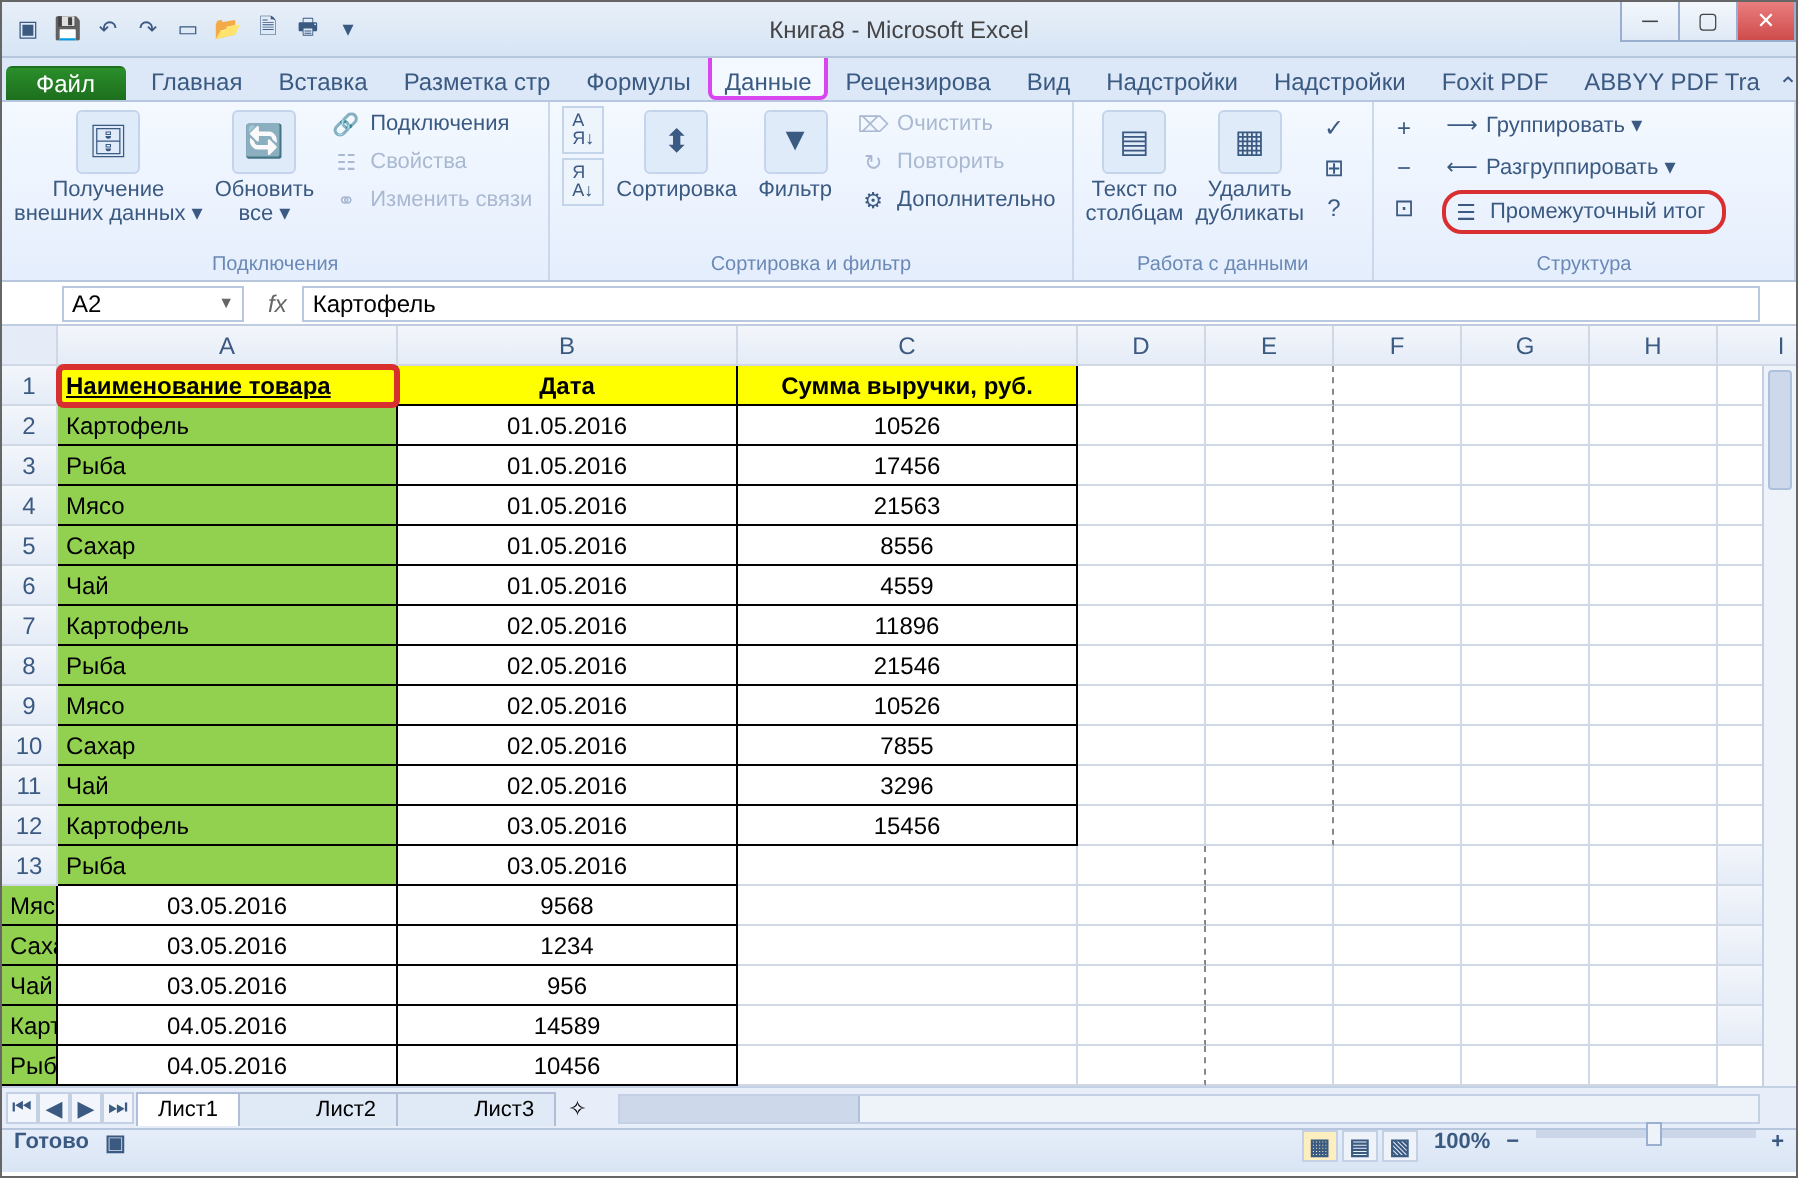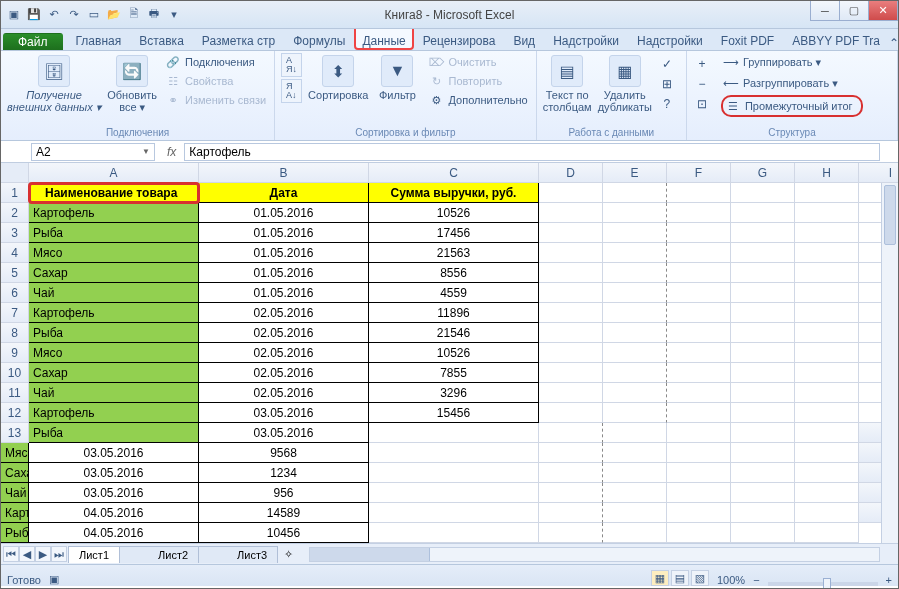--- a/index.html
+++ b/index.html
@@ -12,42 +12,42 @@
 .titlebar .title-text { position:absolute; left:50%; transform:translateX(-50%); }
 .winbtns { position:absolute; right:0; top:0; display:flex; }
 .winbtns div { width: 30px; height: 20px; border:1px solid #9aaed0; border-top:none; display:flex;align-items:center;justify-content:center;font-size:11px;background:linear-gradient(#f3f7fc,#dfe9f6);margin-left:-1px;}
 .winbtns .close { background: linear-gradient(#e97e7e,#cf4b4b); color:#fff; }
 
 
 .tabs { height: 22px; background:#dce8f7; display:flex; font-size:12px; border-bottom:1px solid #b6c7dd; padding-left:2px; align-items:flex-end;}
 .tab { padding: 3px 8px 2px; color:#3b5a82; cursor:pointer; border:1px solid transparent; border-bottom:none; white-space:nowrap;}
 .tab.file { background: linear-gradient(#2a8e2a,#1d6f1d); color:#fff; border-radius:3px 3px 0 0; margin-right:4px; padding:1px 14px;}
 .tab.active { background:#f4f9ff; border-color:#b6c7dd; border-radius:3px 3px 0 0; }
-.tab.highlight { border:2px solid #ef4444; border-radius:4px; padding:19px 6px 0; }
+.tab.highlight { border:2px solid #d946ef; border-radius:4px; padding:19px 6px 0; }
 .help-icons { margin-left:auto; display:flex; gap:6px; padding-right:6px; align-items:center; color:#3b5a82; font-size:12px;}
 
 
 .ribbon { height: 90px; background: linear-gradient(#f4f9ff,#e5eefd); border-bottom:1px solid #b6c7dd; display:flex; font-size:11px; color:#3b5a82; }
 .group { border-right:1px solid #cbd8ec; padding: 2px 6px 0; display:flex; flex-direction:column; justify-content:space-between; position:relative;}
 .group-body { display:flex; gap:6px; align-items:flex-start; flex:1;}
 .group-title { text-align:center; font-size:10px; color:#6a89b5; padding:1px 0 2px;}
 .bigbtn { display:flex; flex-direction:column; align-items:center; gap:2px; min-width:46px; padding-top:2px;cursor:pointer;}
 .bigbtn .bicon { width:32px;height:32px;background:#e0ebfa;border:1px solid #c4d4eb;border-radius:3px;display:flex;align-items:center;justify-content:center;font-size:16px;}
 .bigbtn .blabel { text-align:center; line-height:1.1; font-size:11px;}
 .smallbtns { display:flex;flex-direction:column;gap:1px;}
 .sbtn { display:flex;align-items:center;gap:4px;padding:1px 2px;cursor:pointer;}
 .sbtn .sicon {width:16px;height:16px;display:inline-flex;align-items:center;justify-content:center;font-size:11px;}
 .sbtn.disabled { color:#a9b9d1; }
 .sbtn.red-highlight { border:2px solid #d83030; border-radius:10px; padding:1px 8px 1px 2px; }
 .ribbon .side-icons { display:flex;flex-direction:column;gap:2px;padding:2px 4px 0 0;}
 .side-icons span{width:18px;height:18px;display:inline-flex;align-items:center;justify-content:center;font-size:12px;}
 
 
 .fbar { height:22px; display:flex; align-items:center; border-bottom:1px solid #c0cde0; font-size:12px;}
-.namebox { width:124px; border:1px solid #b8c8df; height:18px; margin:0 4px 0 30px;display:flex;align-items:center;padding:0 4px;background:#fff;}
+.namebox { width:91px; border:1px solid #b8c8df; height:18px; margin:0 4px 0 30px;display:flex;align-items:center;padding:0 4px;background:#fff;}
 .namebox input{border:none;outline:none;width:100%;font-size:12px;}
 .namebox .dd{font-size:8px;color:#666;}
 .fbar .fx { padding:0 8px; color:#666; font-style:italic;}
 .fbar .formula-input { flex:1;border:1px solid #b8c8df;height:18px;padding:0 4px;display:flex;align-items:center;background:#fff;margin-right:18px;}
 
 
 .grid-zone { position:relative; height: 380px; overflow:hidden;}
 .grid { display:grid; grid-template-columns: 28px 170px 170px 170px repeat(6, 64px); font-size:12px; }
 .ch, .rh, .cell { border-right:1px solid #d0d7e5; border-bottom:1px solid #d0d7e5; height:20px; display:flex; align-items:center; background:#fff;}
 .ch { background:linear-gradient(#f3f6fb,#e5ecf7); justify-content:center; color:#3b5a82;}
@@ -67,21 +67,21 @@
 
 .sheettabs-bar { height:21px; display:flex; align-items:center; border-top:1px solid #c4d0e3; font-size:11px; background:#e7eef9; }
 .stnav { display:flex; gap:0; padding:0 2px;}
 .stnav span{width:16px;height:16px;display:inline-flex;align-items:center;justify-content:center;color:#3b5a82;border:1px solid #c4d0e3;background:#f2f6fc;cursor:pointer;}
 .sheettab { padding:2px 10px; background:#fff; border:1px solid #b0bfd7; border-bottom:none; margin-left:-1px; cursor:pointer;text-align:center;}
 .sheettab.inactive { background:#e0e9f6;padding-left:38px; }
 .hscroll { flex:1; margin:0 18px 0 10px; height:15px; background:#eef3fa;border:1px solid #c4d0e3;position:relative;}
 .hscroll .thumb{position:absolute;left:0;top:0;bottom:0;width:120px;background:#cdd9eb;border-right:1px solid #adc0dc;}
 
 
-.status { height:22px; background:linear-gradient(#e5edf9,#d9e5f4); border-top:1px solid #b6c7dd;display:flex;align-items:flex-end;font-size:11px;color:#3b5a82;padding:0 6px;gap:8px;}
+.status { height:22px; background:linear-gradient(#e5edf9,#d9e5f4); border-top:1px solid #b6c7dd;display:flex;align-items:flex-start;font-size:11px;color:#3b5a82;padding:0 6px;gap:8px;font-weight:bold;}
 .status .views span{width:18px;height:16px;display:inline-flex;align-items:center;justify-content:center;border:1px solid #c4d0e3;background:#eef3fa;margin-left:-1px;cursor:pointer;}
 .status .views span.active{background:#fdeec0;}
 .zoom-slider{width:110px;height:4px;background:#cbd6e8;position:relative;}
 .zoom-slider .zthumb{position:absolute;left:50%;top:-4px;width:8px;height:12px;background:#eef3fa;border:1px solid #9ab0d3;}
 </style>
 </head>
 <body>
 
 <div class="titlebar">
   <div class="qat">
@@ -120,21 +120,21 @@
     <span>⌃</span>
 
   </div>
 </div>
 
 <div class="ribbon">
   <div class="group">
     <div class="group-body">
       <div class="bigbtn">
         <div class="bicon">🗄</div>
-        <div class="blabel" style="white-space:pre-line;font-style:italic;">Получение
+        <div class="blabel" style="white-space:pre-line;">Получение
 внешних данных ▾</div>
       </div>
       <div class="bigbtn">
         <div class="bicon">🔄</div>
         <div class="blabel" style="white-space:pre-line;">Обновить
 все ▾</div>
       </div>
       <div class="smallbtns">
         <div class="sbtn">
             <span class="sicon">🔗</span>
@@ -255,21 +255,21 @@
       <div class="ch">A</div>
       <div class="ch">B</div>
       <div class="ch">C</div>
       <div class="ch">D</div>
       <div class="ch">E</div>
       <div class="ch">F</div>
       <div class="ch">G</div>
       <div class="ch">H</div>
       <div class="ch">I</div>
       <div class="rh">1</div>
-      <div class="cell yellow dataA" style="justify-content: flex-start; padding-left: 16px;">Наименование товара</div>
+      <div class="cell yellow dataA" style="justify-content: flex-start; padding-left: 4px; text-decoration: underline;">Наименование товара</div>
       <div class="cell yellow dataB center">Дата</div>
       <div class="cell yellow dataC center">Сумма выручки, руб.</div>
       <div class="cell"></div>
       <div class="cell vdash"></div>
       <div class="cell"></div>
       <div class="cell"></div>
       <div class="cell"></div>
       <div class="cell"></div>
       <div class="rh">2</div>
       <div class="cell green dataA">Картофель</div>

